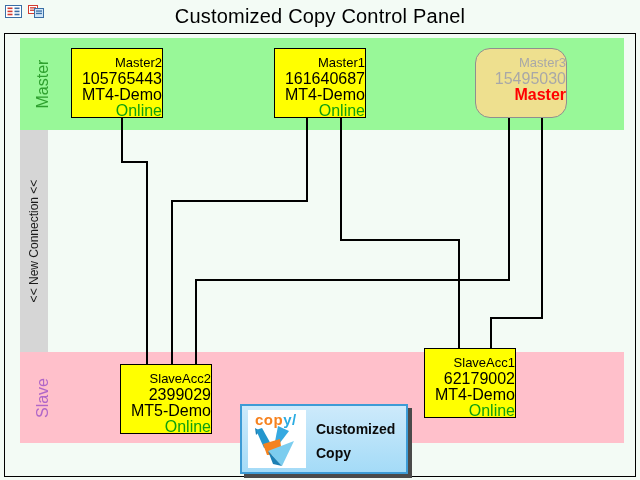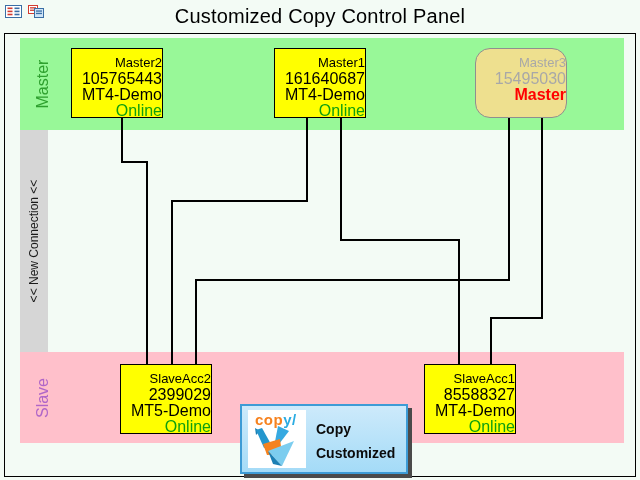--- a/index.html
+++ b/index.html
@@ -39,21 +39,21 @@
   .acct .l2,.acct .l3{font-size:16px;color:#000;line-height:16px;}
   .acct .status{font-size:16px;line-height:16px;}
   .acct .status.online{color:#0FA00F;}
   .acct .status.offline{color:#FF0000;font-weight:700;}
   .acct.disabled{background:#EEE08F;border-color:#8F8F8F;}
   .acct.disabled .l1,.acct.disabled .l2,.acct.disabled .l3{color:#A8A8A8;}
   .m2{left:71px;top:48px;}
   .m1{left:274px;top:48px;}
   .m3{left:475px;top:48px;border-radius:15px;}
   .s2{left:120px;top:364px;}
-  .s1{left:424px;top:364px;}
+  .s1{left:424px;top:348px;}
   .logo-btn{
     position:absolute;left:240px;top:404px;width:168px;height:70px;box-sizing:border-box;
     background:linear-gradient(#CDEAFB,#A4DBF7);
     border:2px solid #3D9BD5;box-shadow:4px 4px 0 0 #4A4A4A;cursor:pointer;
   }
   .logo-card{position:absolute;left:6px;top:4px;width:58px;height:58px;background:#fff;}
   .brand{position:absolute;left:7px;top:1px;font-size:15px;font-weight:700;letter-spacing:0.5px;}
   .brand .or{color:#F6821F;} .brand .bl{color:#2BACE2;}
   .crane{position:absolute;left:3px;top:14px;}
   .logo-caption{position:absolute;left:74px;top:11px;font-size:14px;font-weight:600;color:#0b0b0b;line-height:24px;}
@@ -137,36 +137,36 @@
 
   <div class="acct s2">
     <div class="l1">SlaveAcc2</div>
     <div class="l2">2399029</div>
     <div class="l3">MT5-Demo</div>
     <div class="status online">Online</div>
   </div>
 
   <div class="acct s1">
     <div class="l1">SlaveAcc1</div>
-    <div class="l2">85588327</div>
+    <div class="l2">62179002</div>
     <div class="l3">MT4-Demo</div>
     <div class="status online">Online</div>
   </div>
 
   <div class="logo-btn">
     <div class="logo-card">
       <div class="brand"><span class="or">cop</span><span class="bl">y</span><span class="bl">/</span></div>
       <svg class="crane" width="52" height="44" viewBox="0 0 52 44">
         <polygon points="4,4 9,7 5,11" fill="#1B7FB4"></polygon>
         <polygon points="5,6 11,4 21,22 13,24" fill="#2496CD"></polygon>
         <polygon points="27,2 38,7 22,28" fill="#36A9E1"></polygon>
         <polygon points="12,20 29,15 31,30 16,31" fill="#F5821F"></polygon>
         <polygon points="17,27 43,17 31,42" fill="#7CCDEF"></polygon>
         <polygon points="17,27 31,42 22,40" fill="#1B7FB4"></polygon>
       </svg>
     </div>
     <div class="logo-caption">
+      <div>Customized</div>
       <div>Copy</div>
-      <div>Customized</div>
     </div>
   </div>
 
 </div>
 
 </body></html>

